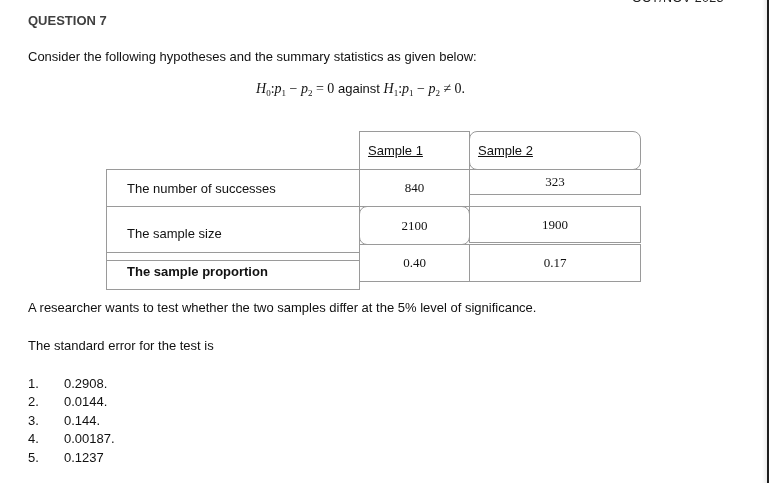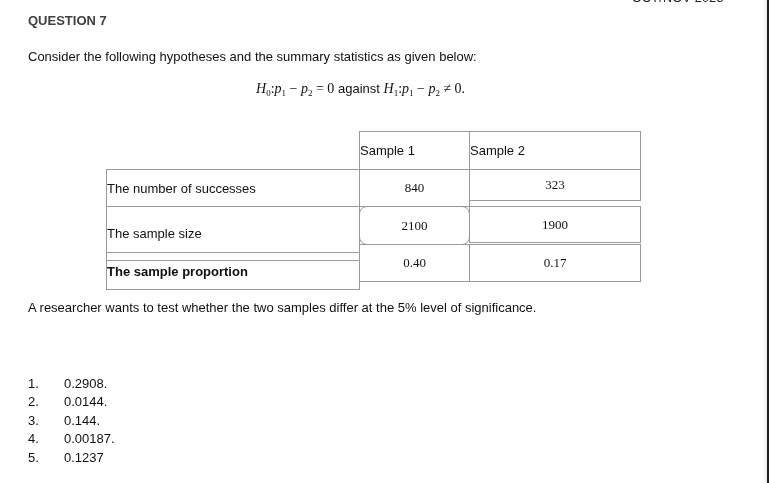--- a/index.html
+++ b/index.html
@@ -81,24 +81,25 @@
     .cell {
       position: absolute;
       box-sizing: border-box;
       border: 1px solid #9a9a9a;
       font-size: 13px;
       color: #111;
       display: flex;
       align-items: center;
     }
     .cell.label {
-      padding-left: 0;
+      padding-left: 20px;
     }
     .cell.head {
-      padding-left: 0;
+      padding-left: 8px;
+      text-decoration: underline;
     }
     .cell.num {
       justify-content: center;
       font-family: "Liberation Serif", serif;
       font-size: 13px;
     }
 
     .para1 {
       position: absolute;
       left: 28px;
@@ -146,37 +147,38 @@
 
   <div class="hypothesis">
     <span class="math"><i>H</i><sub>0</sub>:<i>p</i><sub>1</sub> − <i>p</i><sub>2</sub> <span>= 0</span></span>
     <span>against</span>
     <span class="math"><i>H</i><sub>1</sub>:<i>p</i><sub>1</sub> − <i>p</i><sub>2</sub> <span>≠ 0.</span></span>
   </div>
 
   <div class="stats-table">
 
     <div class="cell head" style="left:359px; top:131px; width:111px; height:39px;">Sample 1</div>
-    <div class="cell head" style="left:469px; top:131px; width:172px; height:39px;">Sample 2</div>
+    <div class="cell head" style="left:469px; top:131px; width:172px; height:39px;border-radius:8px;">Sample 2</div>
 
     <div class="cell label" style="left:106px; top:169px; width:254px; height:38px;">The number of successes</div>
     <div class="cell num" style="left:359px; top:169px; width:111px; height:38px;">840</div>
-    <div class="cell num" style="left:469px; top:169px; width:172px; height:32px;">323</div>
+    <div class="cell num" style="left:469px; top:169px; width:172px; height:26px;">323</div>
 
     <div class="cell label" style="left:106px; top:206px; width:254px; height:55px;">The sample size</div>
     <div class="cell num" style="left:359px; top:206px; width:111px; height:39px;border-radius:8px;">2100</div>
     <div class="cell num" style="left:469px; top:206px; width:172px; height:37px;">1900</div>
 
     <div class="cell label" style="left:106px; top:252px; width:254px; height:38px;font-weight:bold;">The sample proportion</div>
     <div class="cell num" style="left:359px; top:244px; width:111px; height:38px;">0.40</div>
     <div class="cell num" style="left:469px; top:244px; width:172px; height:38px;">0.17</div>
   </div>
 
   <div class="para1">A researcher wants to test whether the two samples differ at the 5% level of significance.</div>
 
+  <div class="para2">The standard error for the test is</div>
 
   <ul class="options">
     <li class="option">
       <span class="num">1.</span>
       <span>0.2908.</span>
     </li>
     <li class="option">
       <span class="num">2.</span>
       <span>0.0144.</span>
     </li>

